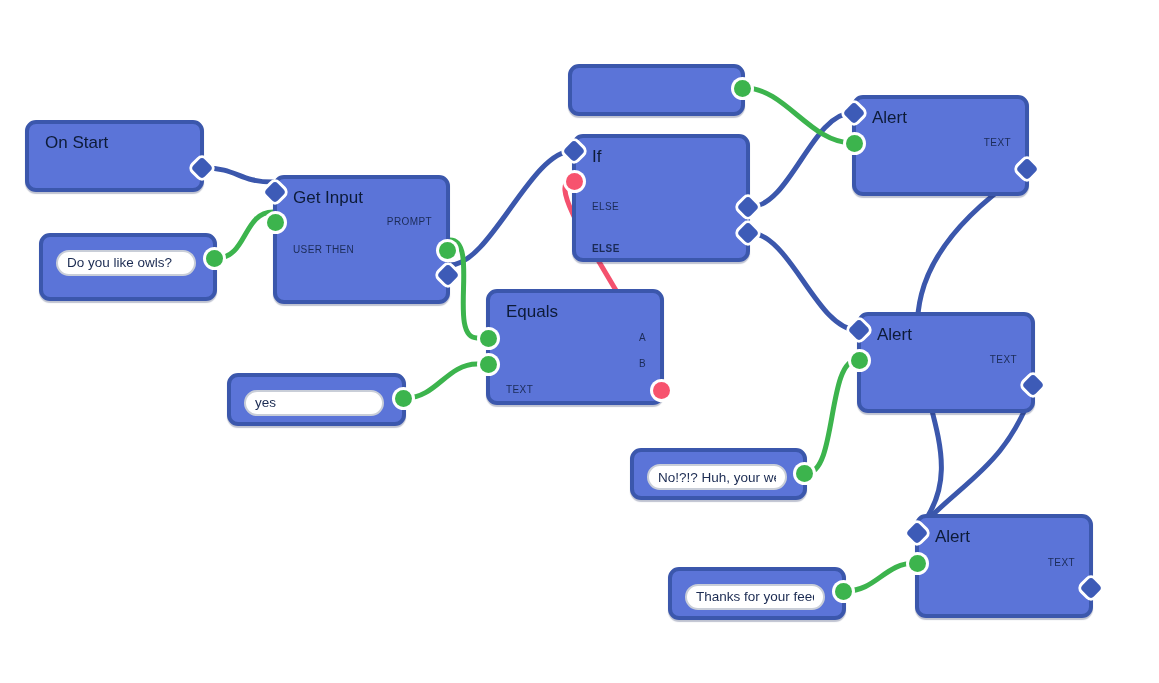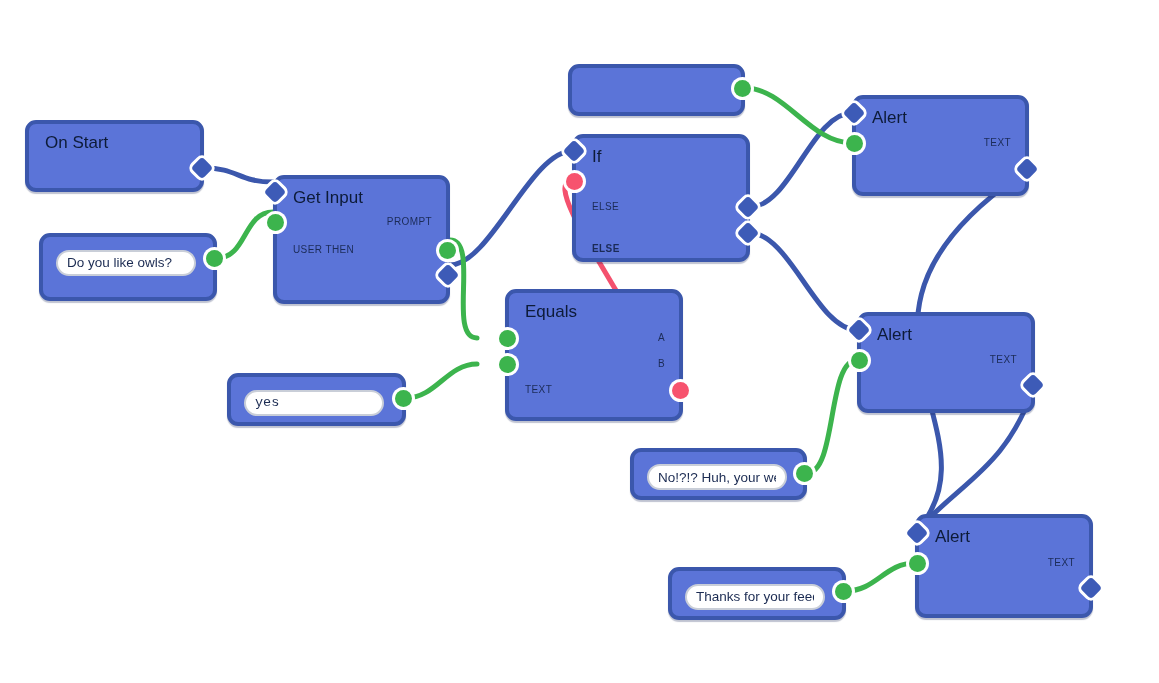--- a/index.html
+++ b/index.html
@@ -76,21 +76,21 @@
       </div>
       <div class="node" style="left: 572px; top: 134px; width: 178px; height: 128px;">
         <div class="node-title">If</div>
         <div class="port diamond left" style="top: 5px;"></div>
         <div class="port circle left" style="top: 35px; background: rgb(247, 83, 110);"></div>
         <div class="port-label align-left" style="top: 59px;">ELSE</div>
         <div class="port diamond right" style="top: 61px;"></div>
         <div class="port-label align-left" style="top: 101px; font-weight: bold;">ELSE</div>
         <div class="port diamond right" style="top: 87px;"></div>
       </div>
-      <div class="node" style="left: 505px; top: 289px; width: 178px; height: 132px;">
+      <div class="node" style="left: 486px; top: 289px; width: 178px; height: 116px;">
         <div class="node-title">Equals</div>
         <div class="port-label align-right" style="top: 35px;">A</div>
         <div class="port circle left" style="top: 37px; background: rgb(60, 180, 77);"></div>
         <div class="port-label align-right" style="top: 61px;">B</div>
         <div class="port circle left" style="top: 63px; background: rgb(60, 180, 77);"></div>
         <div class="port-label align-left" style="top: 87px;">TEXT</div>
         <div class="port circle right" style="top: 89px; background: rgb(247, 83, 110);"></div>
       </div>
       <div class="node" style="left: 852px; top: 95px; width: 177px; height: 101px;">
         <div class="node-title">Alert</div>
@@ -111,21 +111,21 @@
         <div class="port diamond left" style="top: 7px;"></div>
         <div class="port-label align-right" style="top: 35px;">TEXT</div>
         <div class="port circle left" style="top: 37px; background: rgb(60, 180, 77);"></div>
         <div class="port diamond right" style="top: 62px;"></div>
       </div>
       <div class="node" style="left: 39px; top: 233px; width: 178px; height: 68px;">
         <input class="pill" type="text" readonly="" value="Do you like owls?" style="top: 12.5px;">
         <div class="port circle right" style="top: 13px; background: rgb(60, 180, 77);"></div>
       </div>
       <div class="node" style="left: 227px; top: 373px; width: 179px; height: 53px;">
-        <input class="pill" type="text" readonly="" value="yes" style="top: 12.5px; font-family: Liberation Mono, monospace;">
+        <input class="pill" type="text" readonly="" value="yes" style="top: 12.5px;">
         <div class="port circle right" style="top: 13px; background: rgb(60, 180, 77);"></div>
       </div>
       <div class="node" style="left: 568px; top: 64px; width: 177px; height: 52px;">
         <div class="port circle right" style="top: 12px; background: rgb(60, 180, 77);"></div>
       </div>
       <div class="node" style="left: 630px; top: 448px; width: 177px; height: 52px;">
         <input class="pill" type="text" readonly="" value="No!?!? Huh, your weird" style="top: 12px;">
         <div class="port circle right" style="top: 13px; background: rgb(60, 180, 77);"></div>
       </div>
       <div class="node" style="left: 668px; top: 567px; width: 178px; height: 53px;">

